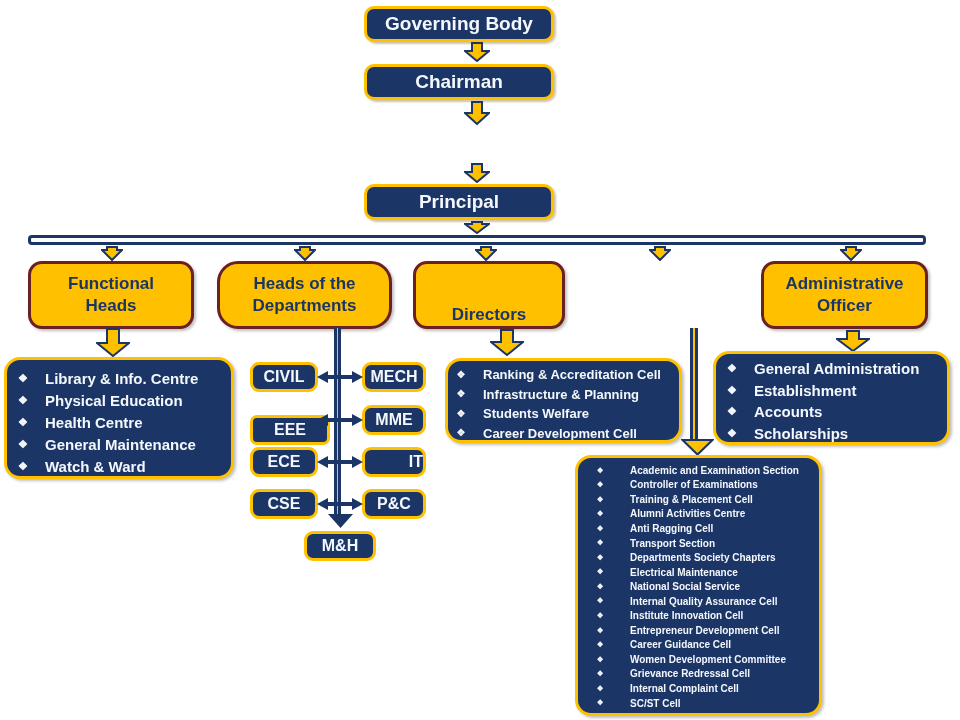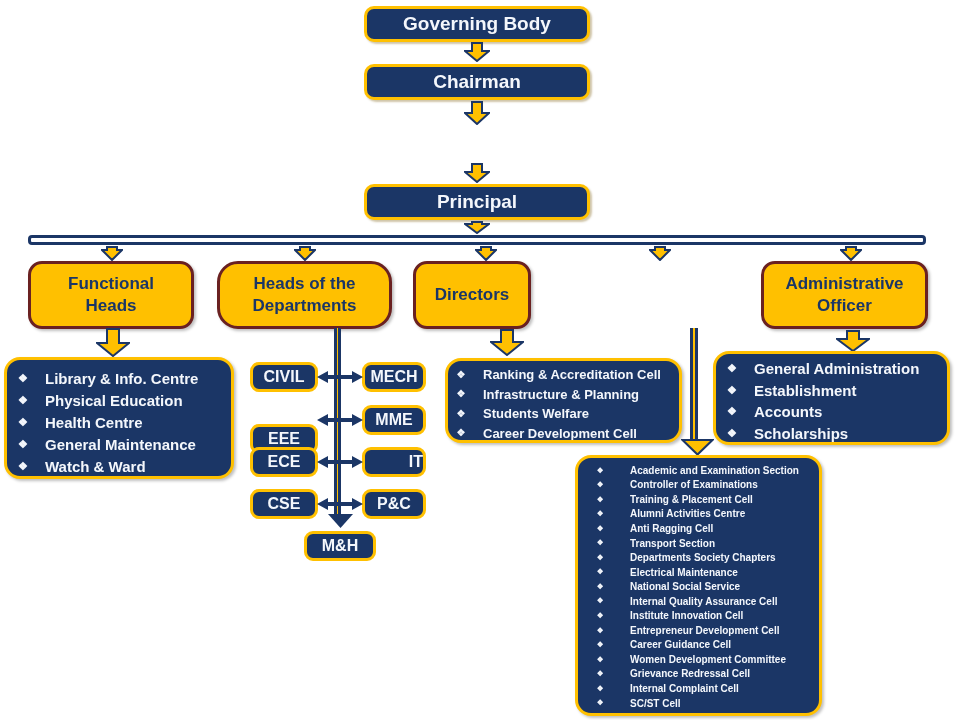--- a/index.html
+++ b/index.html
@@ -2,21 +2,21 @@
 <html><head>
 <meta charset="utf-8">
 <style>
   * { box-sizing: border-box; margin: 0; padding: 0; }
   html, body { background: #ffffff; }
   body { font-family: "Liberation Sans", sans-serif; }
   #canvas { position: relative; width: 960px; height: 720px; background: #ffffff; overflow: hidden; }
 
   
   .cbox {
-    position: absolute; left: 364px; width: 226px; height: 36px;
+    position: absolute; left: 364px; width: 190px; height: 36px;
     background: #1B3666; border: 3px solid #FFC000; border-radius: 10px;
     display: flex; align-items: center; justify-content: center;
     color: #F4F7FC; font-size: 19px; font-weight: 600;
     box-shadow: 2px 2px 2px rgba(120,90,10,0.35);
   }
 
   
   .gbox {
     position: absolute; top: 261px; height: 68px;
     background: #FFC000; border: 3px solid #6A2121; border-radius: 14px;
@@ -118,21 +118,21 @@
   <svg class="arr" style="left:840px;top:246px;" width="22" height="15" viewBox="0 0 22 15">
       <polygon class="goldblock" points="6,1 16,1 16,4 21,4 11,14 1,4 6,4"></polygon>
     </svg>
 
   <div class="gbox" style="left:28px;width:166px;padding:16px 26px;">
     <span>Functional Heads</span>
   </div>
   <div class="gbox" style="left:217px;width:175px;padding:0 28px;border-radius:21px;">
     <span>Heads of the Departments</span>
   </div>
-  <div class="gbox" style="left:413px;width:118px;">
+  <div class="gbox" style="left:413px;width:152px;align-items:flex-end;">
     <span>Directors</span>
   </div>
   <div class="gbox" style="left:761px;width:167px;padding:0 20px;">
     <span>Administrative Officer</span>
   </div>
 
   <svg class="arr" style="left:96px;top:328px;" width="34" height="29" viewBox="0 0 34 29">
       <polygon class="goldblock" points="11,1 23,1 23,15 33,15 17,28 1,15 11,15"></polygon>
     </svg>
   <svg class="arr" style="left:490px;top:329px;" width="34" height="27" viewBox="0 0 34 27">
@@ -174,21 +174,21 @@
         <span class="txt">Watch &amp; Ward</span>
       </div>
   </div>
 
   <div class="dbox" style="left:250px;top:362px;width:68px;text-align:right;">
       <span>CIVIL</span>
     </div>
   <div class="dbox" style="left:362px;top:362px;width:64px;">
       <span>MECH</span>
     </div>
-  <div class="dbox" style="left:250px;top:424px;width:68px;">
+  <div class="dbox" style="left:250px;top:415px;width:80px;border-radius:7px;">
       <span>EEE</span>
     </div>
   <div class="dbox" style="left:362px;top:405px;width:64px;">
       <span>MME</span>
     </div>
   <div class="dbox" style="left:250px;top:447px;width:68px;">
       <span>ECE</span>
     </div>
   <div class="dbox" style="left:362px;top:447px;width:64px;justify-content:flex-end;">
       <span>IT</span>

